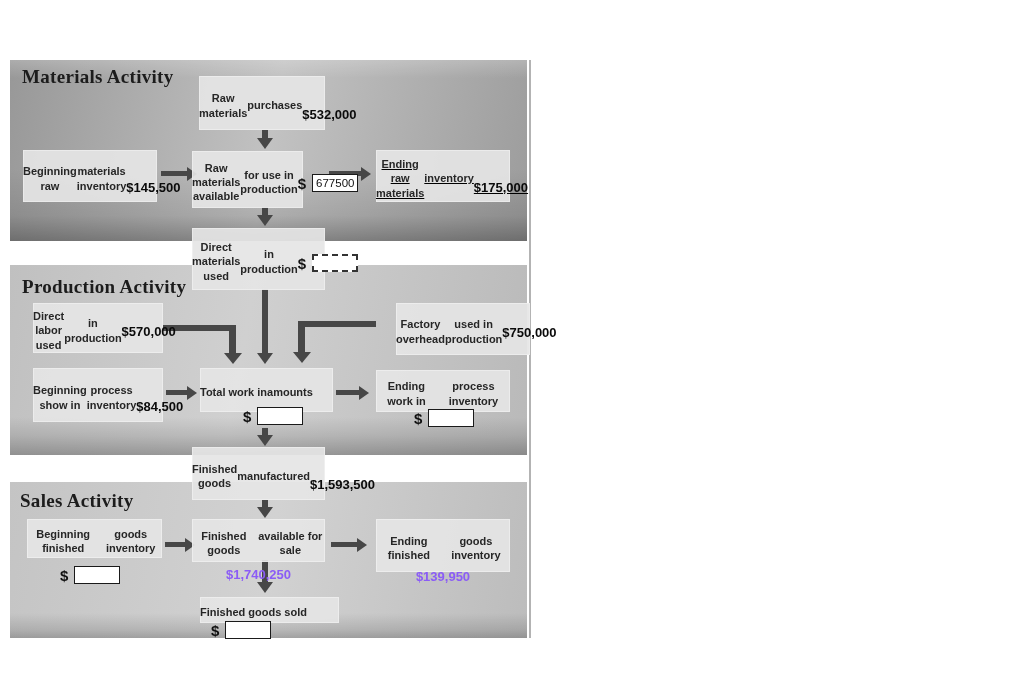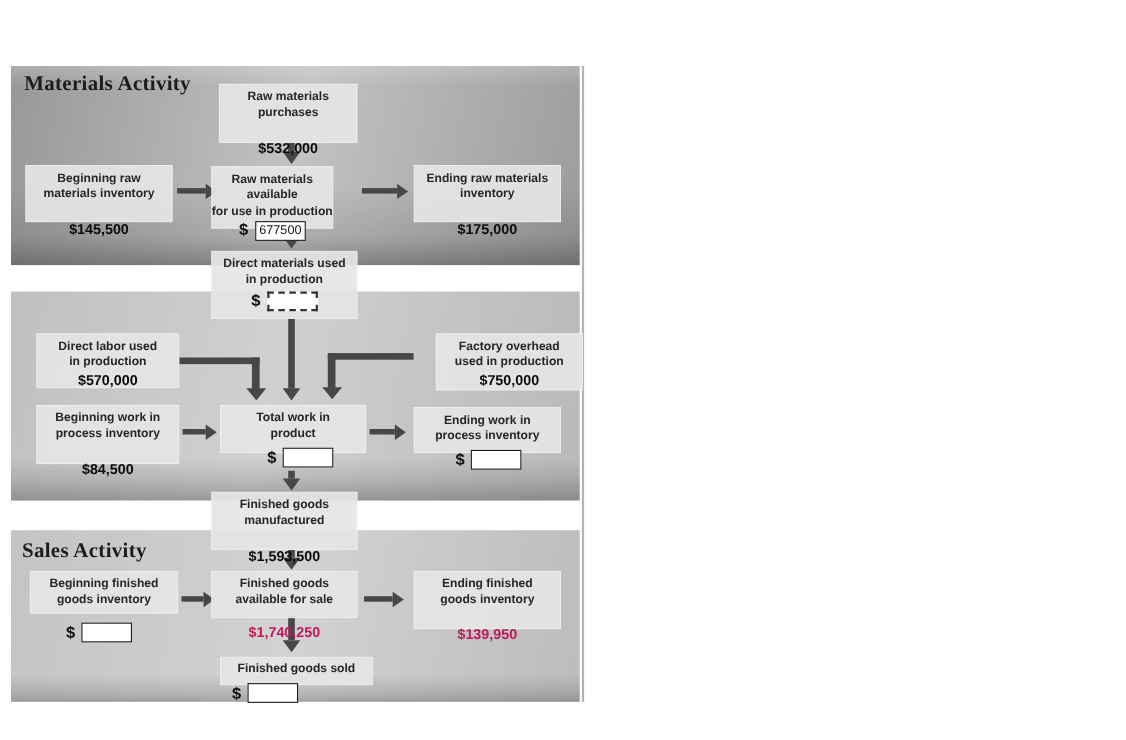--- a/index.html
+++ b/index.html
@@ -16,24 +16,24 @@
       linear-gradient(180deg, rgba(0,0,0,0) 0%, rgba(0,0,0,0) 80%, rgba(0,0,0,0.10) 90%, rgba(0,0,0,0.26) 100%),
       linear-gradient(100deg, #c0c0c0 0%, #d0d0d0 45%, #b9b9b9 100%); }
   .panel-sales { top:482px; height:156px;
     background:
       linear-gradient(180deg, rgba(0,0,0,0) 0%, rgba(0,0,0,0) 84%, rgba(0,0,0,0.12) 95%, rgba(0,0,0,0.22) 100%),
       linear-gradient(100deg, #c4c4c4 0%, #d2d2d2 50%, #bcbcbc 100%); }
   .frame-line { position:absolute; left:529px; top:60px; width:2px; height:578px; background:#b3b3b3; }
 
   .sec-title { position:absolute; font-family:"Liberation Serif", serif; font-weight:bold; font-size:19px; color:#1c1c1c; letter-spacing:0.3px; z-index:3; }
 
-  .card { position:absolute; background:rgba(229,229,229,0.92); box-shadow:inset 0 0 0 1px rgba(255,255,255,0.35); display:flex; flex-direction:column; align-items:center; padding-top:5px; box-sizing:border-box; z-index:3; }
+  .card { position:absolute; background:rgba(229,229,229,0.92); box-shadow:inset 0 0 0 1px rgba(255,255,255,0.35); display:flex; flex-direction:row; align-items:center; padding-top:5px; box-sizing:border-box; z-index:3; }
   .card .lbl { font-weight:bold; font-size:11px; line-height:1.3; color:#262626; text-align:center; }
   .amount { font-weight:bold; font-size:13px; color:#0a0a0a; margin-top:17px; }
-  .amount-float { position:absolute; font-weight:bold; font-size:13px; color:#be185d; text-align:center; z-index:5; }
+  .amount-float { position:absolute; font-weight:bold; font-size:13px; color:#8b5cf6; text-align:center; z-index:5; }
 
   .money-row { display:flex; align-items:center; gap:6px; z-index:6; }
   .money-row.floating { position:absolute; }
   .dollar { font-weight:bold; font-size:15px; color:#101010; }
   input.answer { width:46px; height:18px; box-sizing:border-box; border:1.5px solid #1a1a1a; background:#fff; font-size:11.5px; padding:0 3px; font-family:"Liberation Sans", sans-serif; color:#111; }
   input.answer.dashed { border:2px dashed #333; }
 
   .arr-r { position:absolute; height:15px; display:flex; align-items:center; z-index:2; }
   .arr-r::before { content:""; flex:1; height:5px; background:#474747; }
   .arr-r::after { content:""; width:0; height:0; border-left:10px solid #474747; border-top:7px solid transparent; border-bottom:7px solid transparent; }
@@ -68,37 +68,38 @@
   <div class="card" style="left:192px; top:151px; width:111px; height:57px;">
     <span class="lbl">Raw materials available</span>
     <span class="lbl">for use in production</span>
     <div class="money-row" style="margin-top:2px;">
       <span class="dollar">$</span>
       <input class="answer" type="text" value="677500" style="">
     </div>
   </div>
   <div class="arr-r" style="left:329px; top:166px; width:42px;"></div>
 
-  <div class="card" style="left:376px; top:150px; width:134px; height:52px;">
+  <div class="card" style="left:376px; top:150px; width:134px; height:52px;text-decoration:underline;">
     <span class="lbl">Ending raw materials</span>
     <span class="lbl">inventory</span>
     <span class="amount">$175,000</span>
   </div>
   <div class="arr-d" style="left:254px; top:207px; height:19px;"></div>
 
   <div class="card" style="left:192px; top:228px; width:133px; height:62px;">
     <span class="lbl">Direct materials used</span>
     <span class="lbl">in production</span>
     <div class="money-row" style="margin-top:3px;">
       <span class="dollar">$</span>
       <input class="answer dashed" type="text" value="" style="">
     </div>
   </div>
 
   <div class="panel panel-production"></div>
+  <div class="sec-title" style="left:22px; top:276px;">Production Activity</div>
 
   <div class="arr-d" style="left:254px; top:289px; height:75px;"></div>
 
   <div class="card" style="left:33px; top:303px; width:130px; height:50px;">
     <span class="lbl">Direct labor used</span>
     <span class="lbl">in production</span>
     <span class="amount" style="margin-top:1px;">$570,000</span>
   </div>
 
   <div class="seg" style="left:163px; top:325px; width:73px; height:6px;"></div>
@@ -109,29 +110,29 @@
     <span class="lbl">Factory overhead</span>
     <span class="lbl">used in production</span>
     <span class="amount" style="margin-top:1px;">$750,000</span>
   </div>
 
   <div class="seg" style="left:298px; top:321px; width:78px; height:6px;"></div>
   <div class="seg" style="left:298px; top:321px; width:7px; height:32px;"></div>
   <div class="head-down" style="left:293px; top:352px;"></div>
 
   <div class="card" style="left:33px; top:368px; width:130px; height:54px;">
-    <span class="lbl">Beginning work in</span>
+    <span class="lbl">Beginning show in</span>
     <span class="lbl">process inventory</span>
     <span class="amount">$84,500</span>
   </div>
   <div class="arr-r" style="left:166px; top:385px; width:31px;"></div>
 
   <div class="card" style="left:200px; top:368px; width:133px; height:44px;">
     <span class="lbl">Total work in</span>
-    <span class="lbl">product</span>
+    <span class="lbl">amounts</span>
   </div>
   <div class="money-row floating" style="left:243px; top:407px;">
     <span class="dollar">$</span>
     <input class="answer" type="text" value="" style="">
   </div>
   <div class="arr-d" style="left:254px; top:428px; height:18px;"></div>
   <div class="arr-r" style="left:336px; top:385px; width:33px;"></div>
 
   <div class="card" style="left:376px; top:370px; width:134px; height:42px;">
     <span class="lbl">Ending work in</span>

